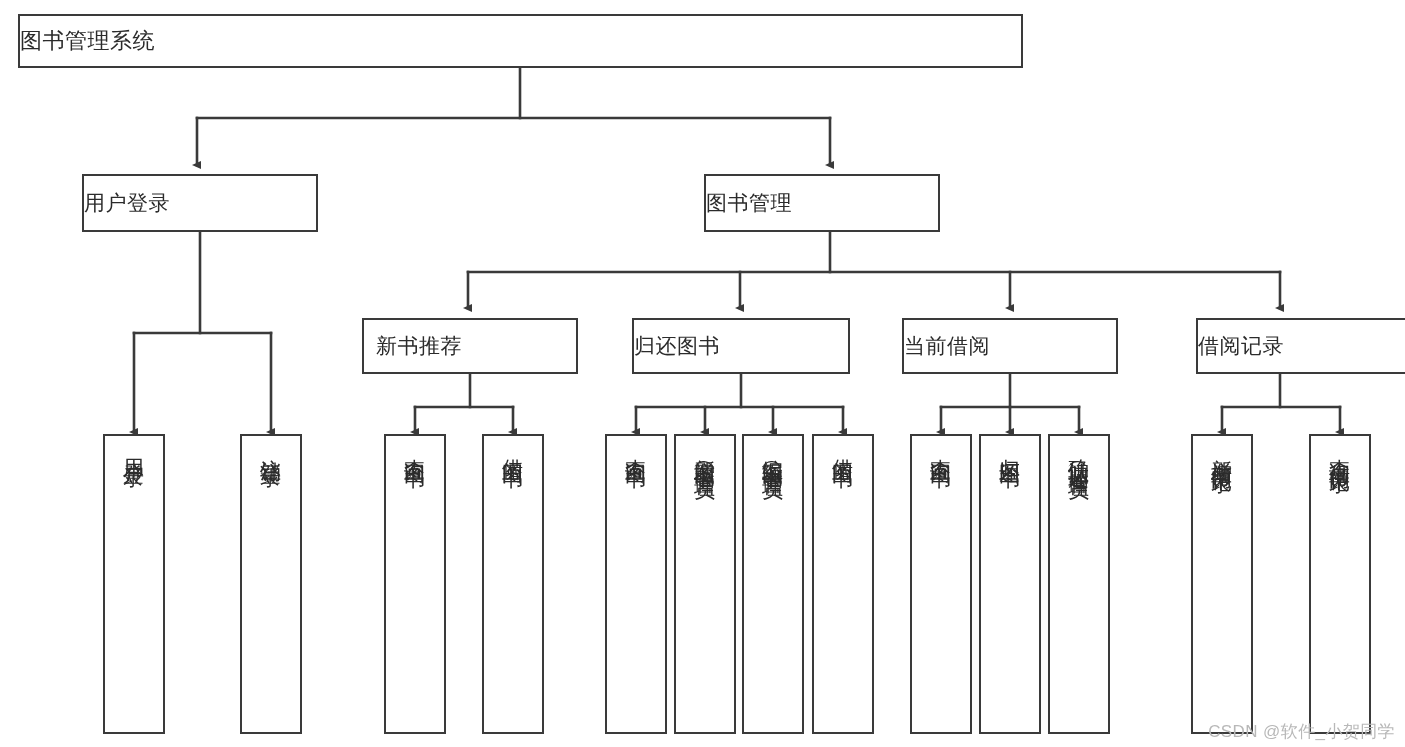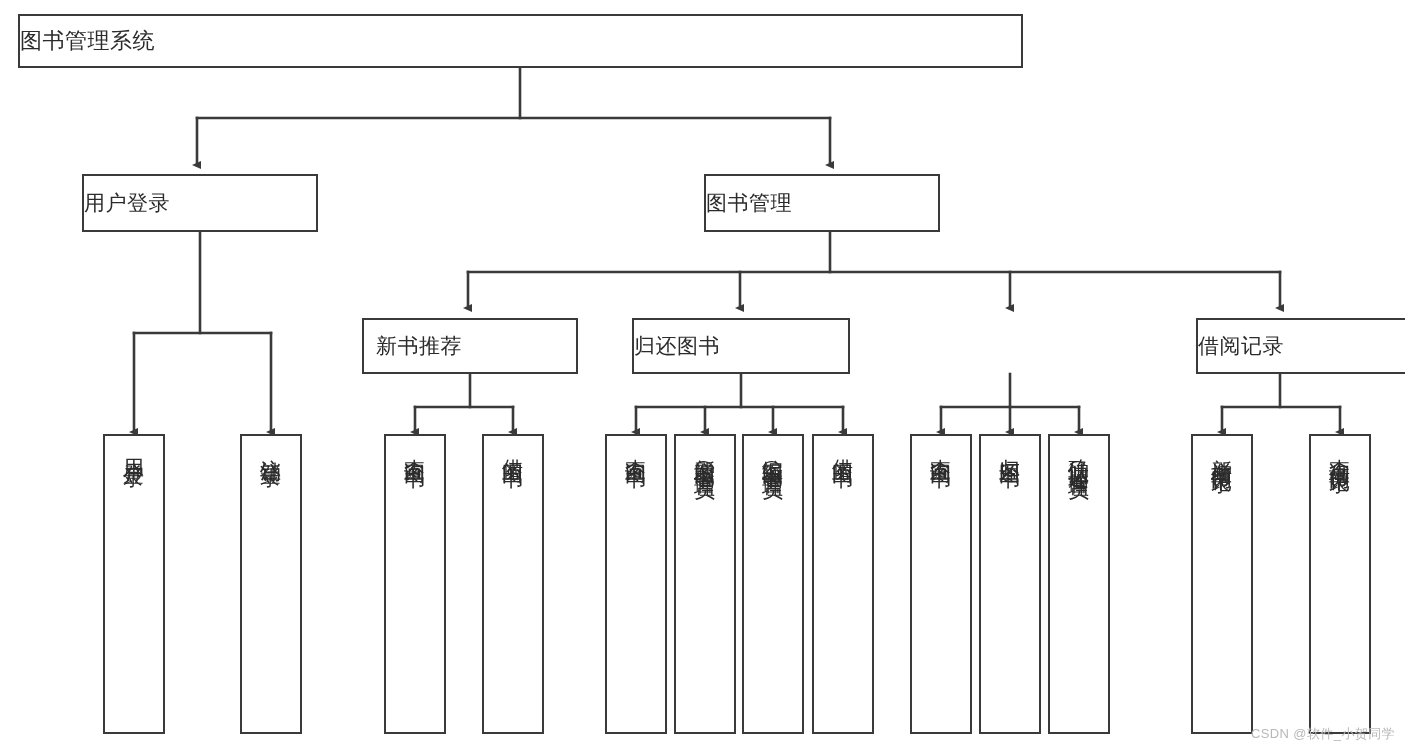--- a/index.html
+++ b/index.html
@@ -59,21 +59,21 @@
     text-orientation: upright;
     font-size: 21px;
     letter-spacing: 3px;
     line-height: 1.0;
     margin: 0 auto;
   }
   #watermark {
     position: absolute;
     right: 10px;
     bottom: 4px;
-    font-size: 13px;
+    font-size: 17px;
     color: #b8b8b8;
     white-space: nowrap;
     letter-spacing: 0.4px;
   }
 </style>
 </head>
 <body>
 
 <div id="diagram-root">
 
@@ -140,20 +140,23 @@
   </div>
 
   <div class="node horizontal" style="left:362px; top:318px; width:216px; height:56px;padding-left:12px;">
     <span class="node-label">新书推荐</span>
   </div>
 
   <div class="node horizontal" style="left:632px; top:318px; width:218px; height:56px;">
     <span class="node-label">归还图书</span>
   </div>
 
+  <div class="node horizontal" style="left:902px; top:318px; width:216px; height:56px;">
+    <span class="node-label">当前借阅</span>
+  </div>
 
   <div class="node horizontal" style="left:1172px; top:318px; width:216px; height:56px;margin-left:24px;">
     <span class="node-label">借阅记录</span>
   </div>
 
   <div class="node leaf" style="left:103px; top:434px; width:62px; height:300px;">
     <span class="node-label">用户登录</span>
   </div>
 
   <div class="node leaf" style="left:240px; top:434px; width:62px; height:300px;">

